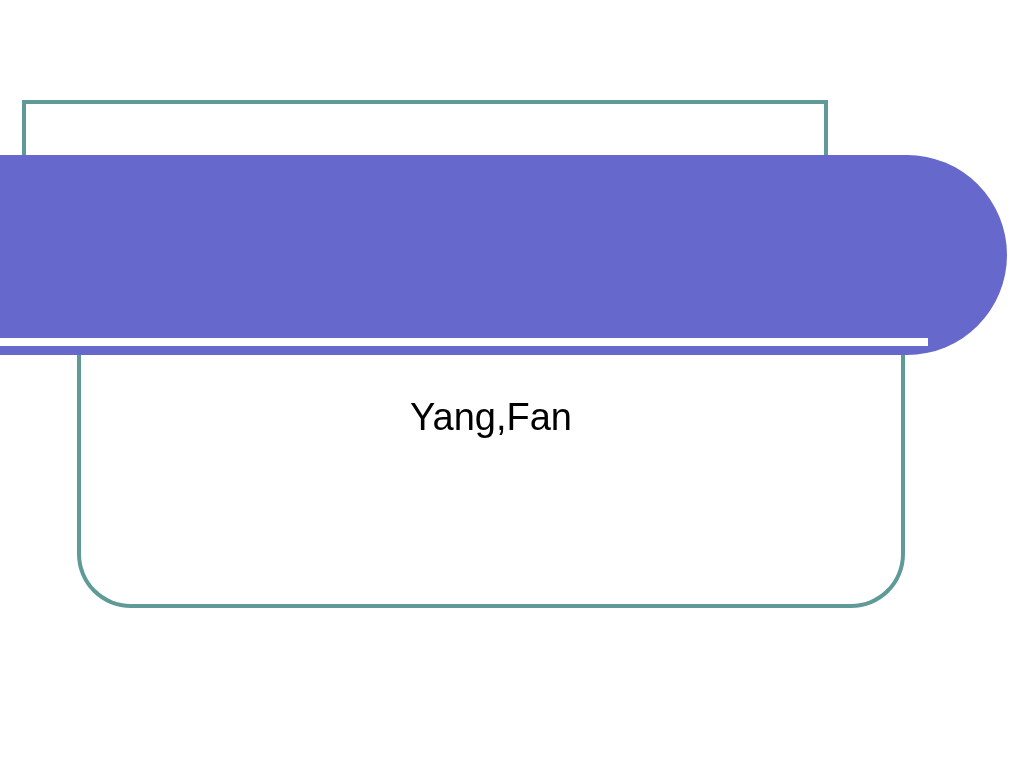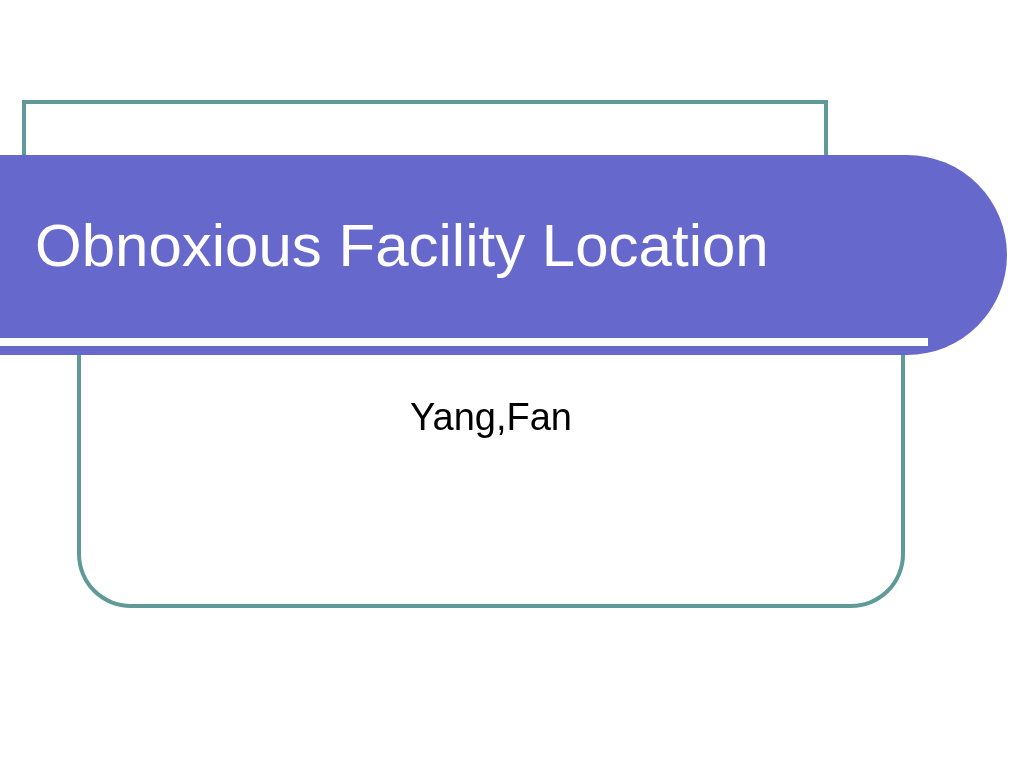--- a/index.html
+++ b/index.html
@@ -119,19 +119,18 @@
 <div class="slide">
 
   <div class="frame-top"></div>
 
   <div class="frame-bottom"></div>
 
   <div class="title-banner"></div>
 
   <div class="title-rule"></div>
 
-  <div class="title-text">Obnoxious Facility Location</div>
 
   <div class="body-block">
     <span class="body-line">Yang,Fan</span>
   </div>
 
 </div>
 
 </body></html>

